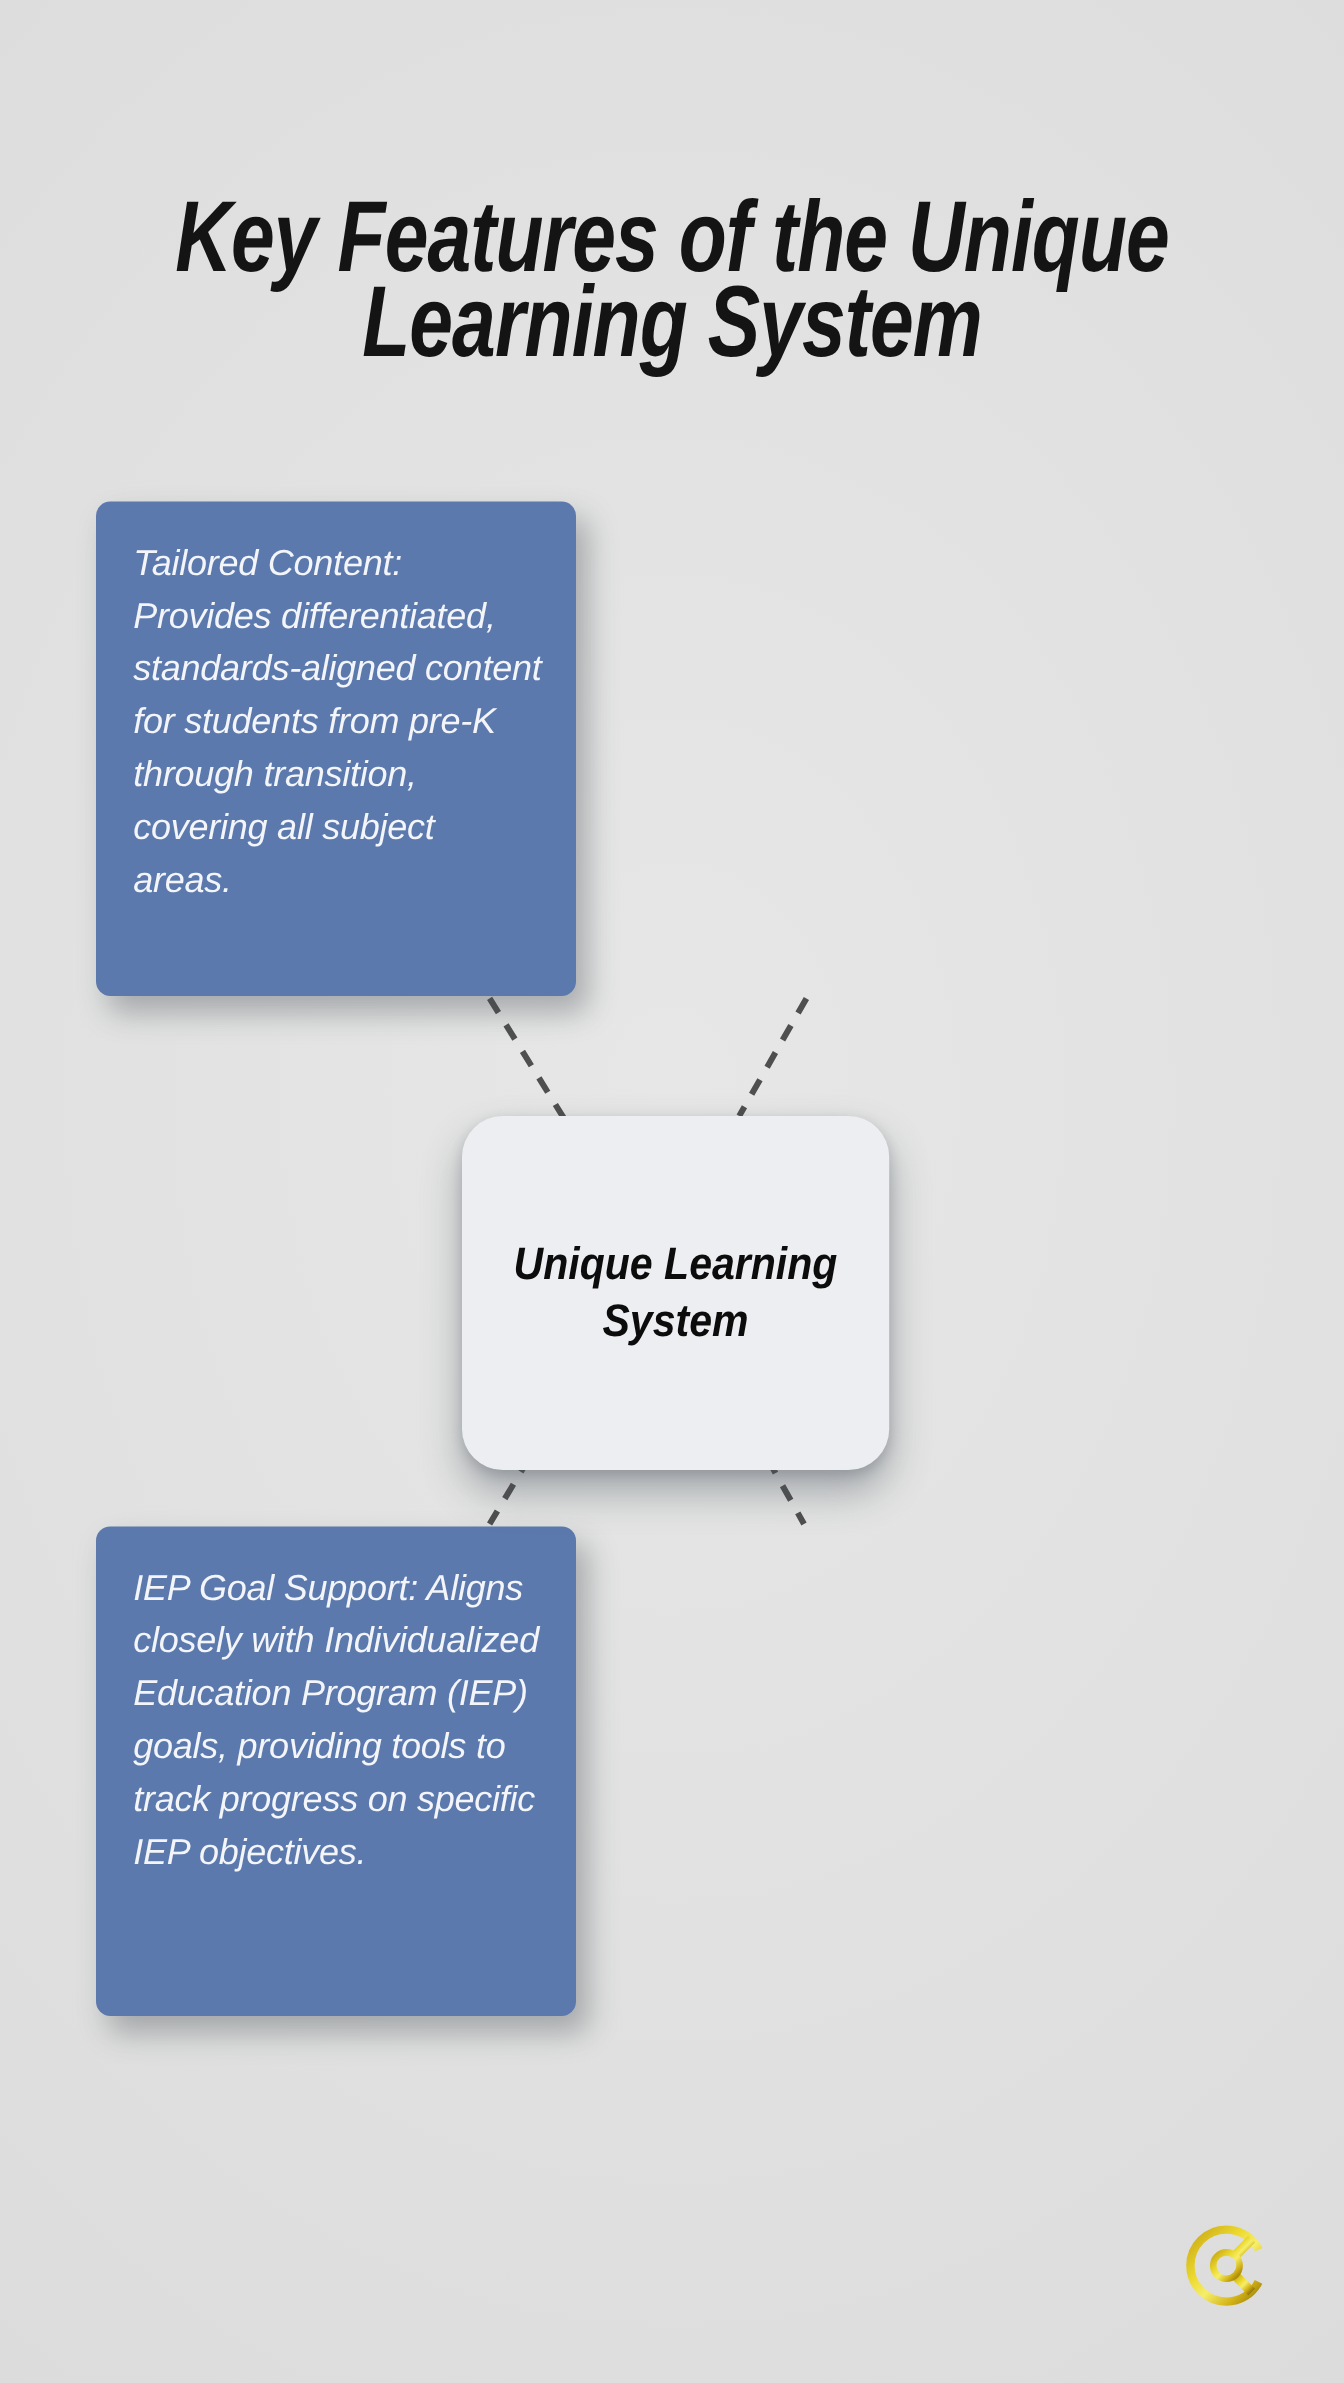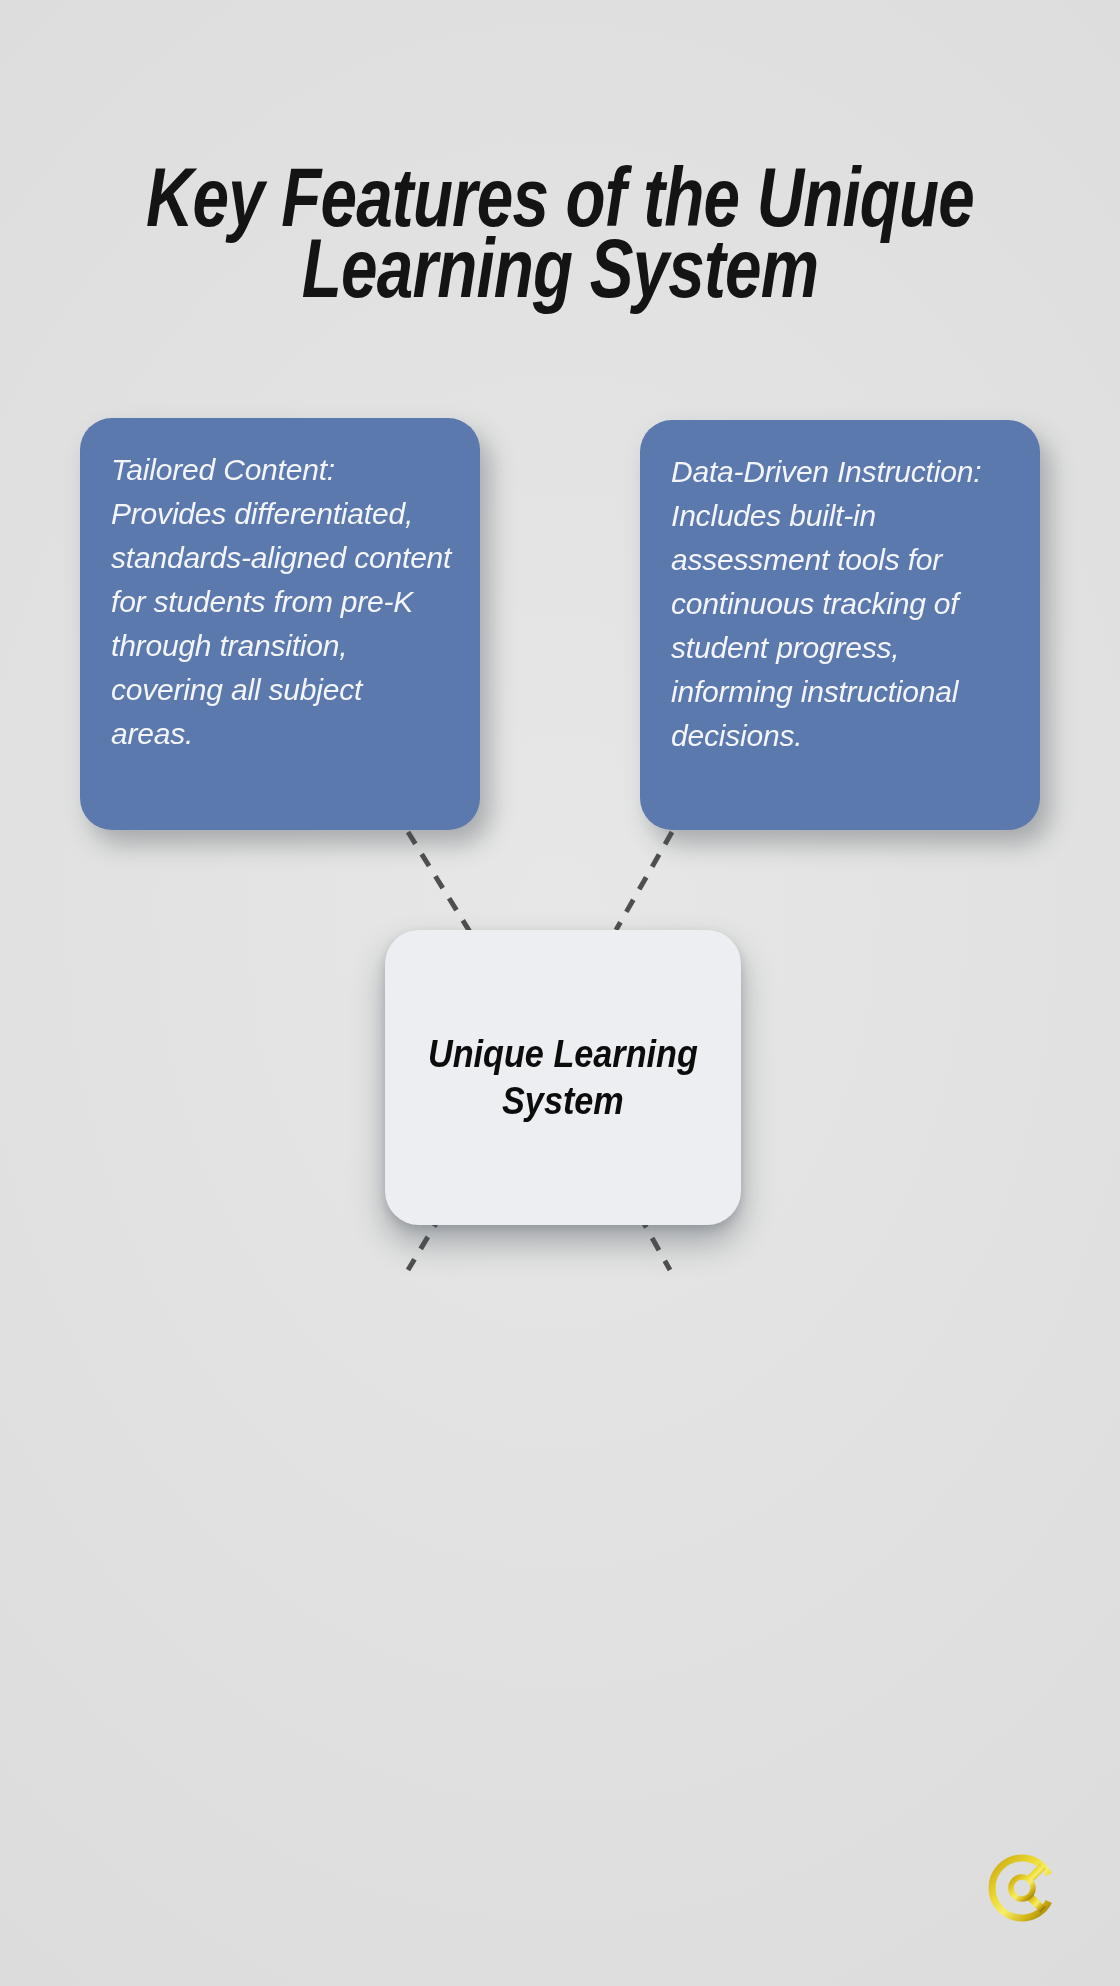--- a/index.html
+++ b/index.html
@@ -27,21 +27,21 @@
   
   .connectors{
     position:absolute;left:0;top:0;width:1120px;height:1986px;
   }
   .connectors line{
     stroke:#4f4f4f;stroke-width:5;stroke-dasharray:14 12;
   }
   
   .card{
     position:absolute;width:400px;box-sizing:border-box;
-    background:#5b79ad;border-radius:32px;
+    background:#5b79ad;border-radius:12px;
     padding:30px 28px 44px 31px;
     color:#f3f5f9;font-size:30px;line-height:44px;letter-spacing:-0.2px;
     box-shadow:10px 14px 24px rgba(70,75,85,0.38);
   }
   .card p{margin:0;}
   .card-tl{left:80px;top:418px;min-height:412px;}
   .card-tr{left:640px;top:420px;min-height:410px;}
   .card-bl{left:80px;top:1272px;min-height:408px;}
   .card-br{left:640px;top:1272px;min-height:451px;}
   
@@ -75,24 +75,24 @@
     <line x1="408" y1="832" x2="470" y2="932"></line>
     <line x1="672" y1="832" x2="616" y2="930"></line>
     <line x1="468" y1="1170" x2="408" y2="1270"></line>
     <line x1="614" y1="1170" x2="670" y2="1270"></line>
   </svg>
 
   <section class="card card-tl">
     <p>Tailored Content: Provides differentiated, standards-aligned content for students from pre-K through transition, covering all subject areas.</p>
   </section>
 
-  <section class="card card-tr">
-    <p>Data-Driven Instruction: Includes built-in assessment tools for continuous tracking of student progress, informing instructional decisions.</p>
+
+  <section class="card card-bl">
+    <p>IEP Goal Support: Aligns closely with Individualized Education Program (IEP) goals, providing tools to track progress on specific IEP objectives.</p>
   </section>
-
 
 
   <div class="node">
     <div class="node-text">
       <span>Unique Learning</span>
       <span>System</span>
     </div>
   </div>
 
   <div class="logo">

